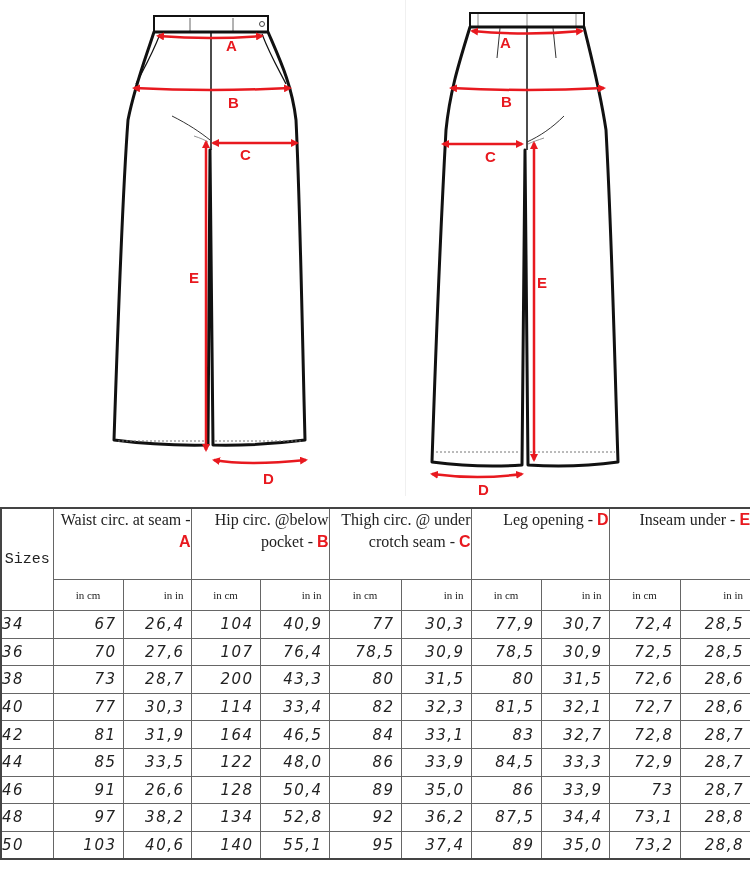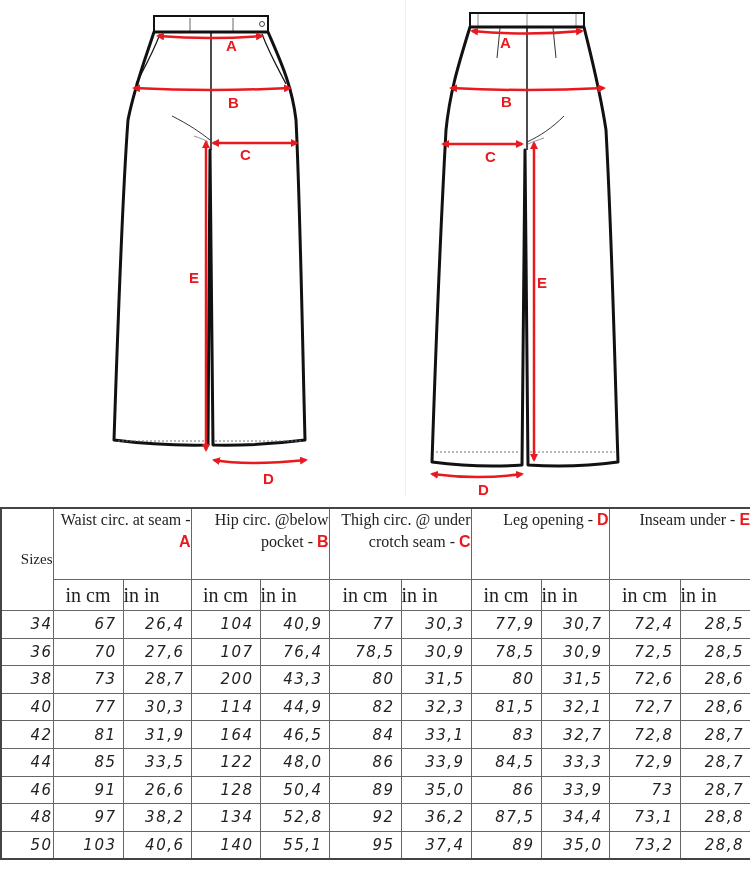--- a/index.html
+++ b/index.html
@@ -10,28 +10,28 @@
   .front { left: 93px; width: 312px; height: 496px; background: #fff; border-right: 1px solid #f0f0f0; }
   .back { left: 402px; width: 250px; height: 496px; }
   table.sizes {
     position: absolute; left: 0; top: 507px; width: 750px;
     border-collapse: collapse; table-layout: fixed;
     border: 2px solid #444;
   }
   table.sizes td, table.sizes th {
     border: 1px solid #666; padding: 0; font-weight: normal; color: #222;
   }
-  th.sizes-head { width: 52px; font-size: 15px; text-align: right; padding-left: 8px; font-family: Liberation Serif, serif; }
+  th.sizes-head { width: 52px; font-size: 15px; text-align: center; padding-left: 8px; font-family: Liberation Mono, monospace; }
   th.group { text-align: right; vertical-align: top; padding: 17px 6px 0 9px; font-size: 16px; line-height: 22px; height: 70px; font-family: "Liberation Serif", serif; color:#333; }
   th.group .letter { color: #e8191f; font-family: "Liberation Sans", sans-serif; font-weight: bold; font-size: 16px; }
-  th.unit { height: 30px; font-size: 20px; font-family: "Liberation Serif", serif; color:#333; }
+  th.unit { height: 30px; font-size: 11px; font-family: "Liberation Serif", serif; color:#333; }
   th.unit.cm { text-align: center; }
-  th.unit.in { text-align: left; padding-right: 7px; }
+  th.unit.in { text-align: right; padding-right: 7px; }
   td { height: 26.6px; font-family: "DejaVu Sans", sans-serif; font-style: italic; font-size: 15px; text-align: right; padding-right: 6px !important; letter-spacing: 1.5px; color: #222; }
-  td.size { text-align: right; padding-left: 8px; padding-right: 0 !important; }
+  td.size { text-align: left; padding-left: 8px; padding-right: 0 !important; }
   col.c-size { width: 52px; }
 </style>
 </head>
 <body>
 
 <div class="drawings">
 
   <div class="drawing front">
     <svg width="312" height="496" viewBox="93 0 312 496">
       <defs>
@@ -178,21 +178,21 @@
         <td>80</td>
         <td>31,5</td>
         <td>72,6</td>
         <td>28,6</td>
       </tr>
       <tr>
         <td class="size">40</td>
         <td>77</td>
         <td>30,3</td>
         <td>114</td>
-        <td>44,9</td>
+        <td>33,4</td>
         <td>82</td>
         <td>32,3</td>
         <td>81,5</td>
         <td>32,1</td>
         <td>72,7</td>
         <td>28,6</td>
       </tr>
       <tr>
         <td class="size">42</td>
         <td>81</td>

